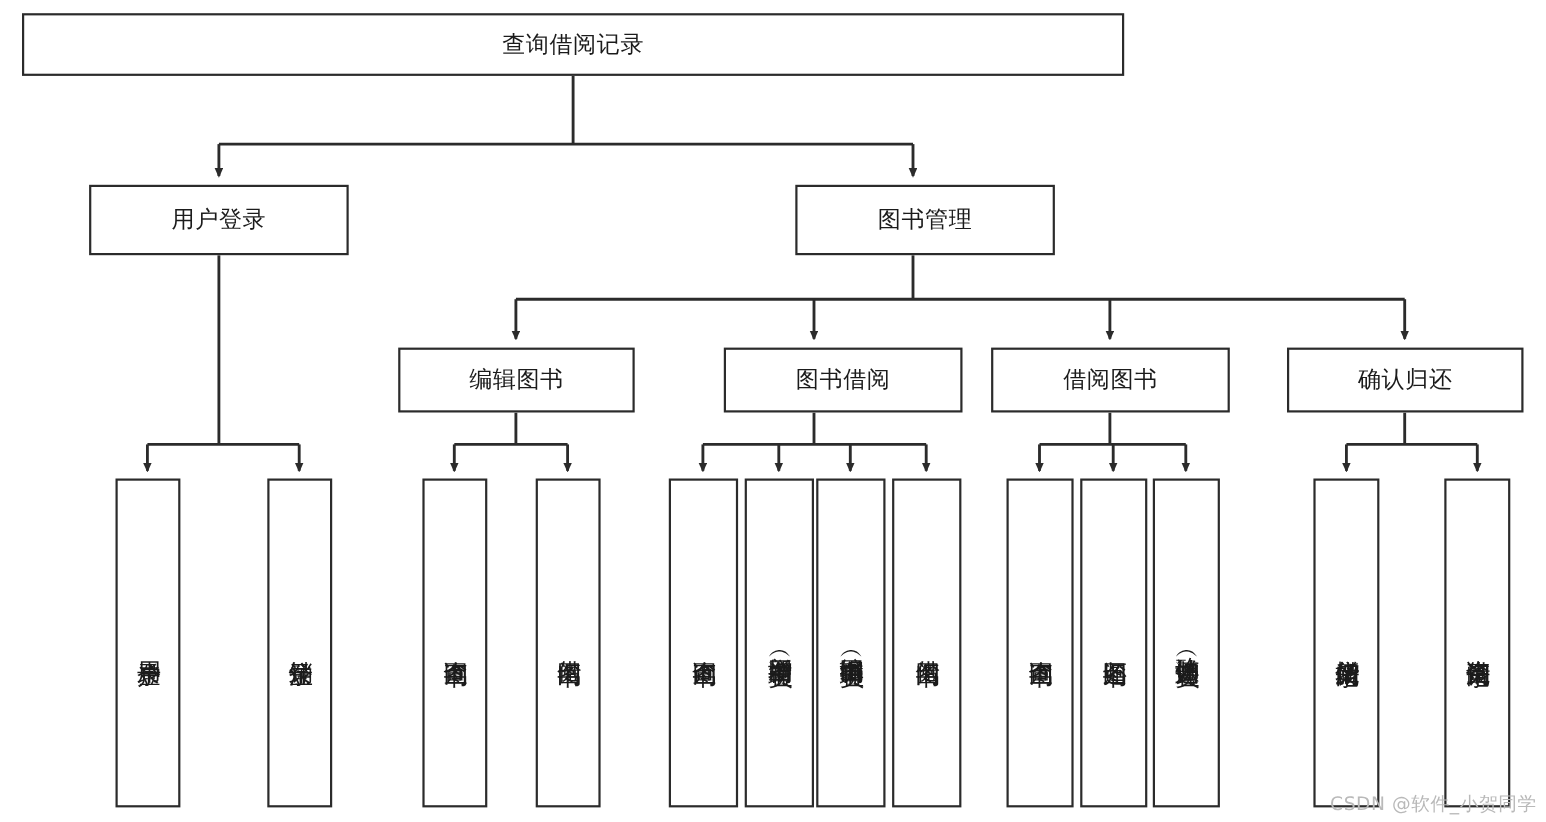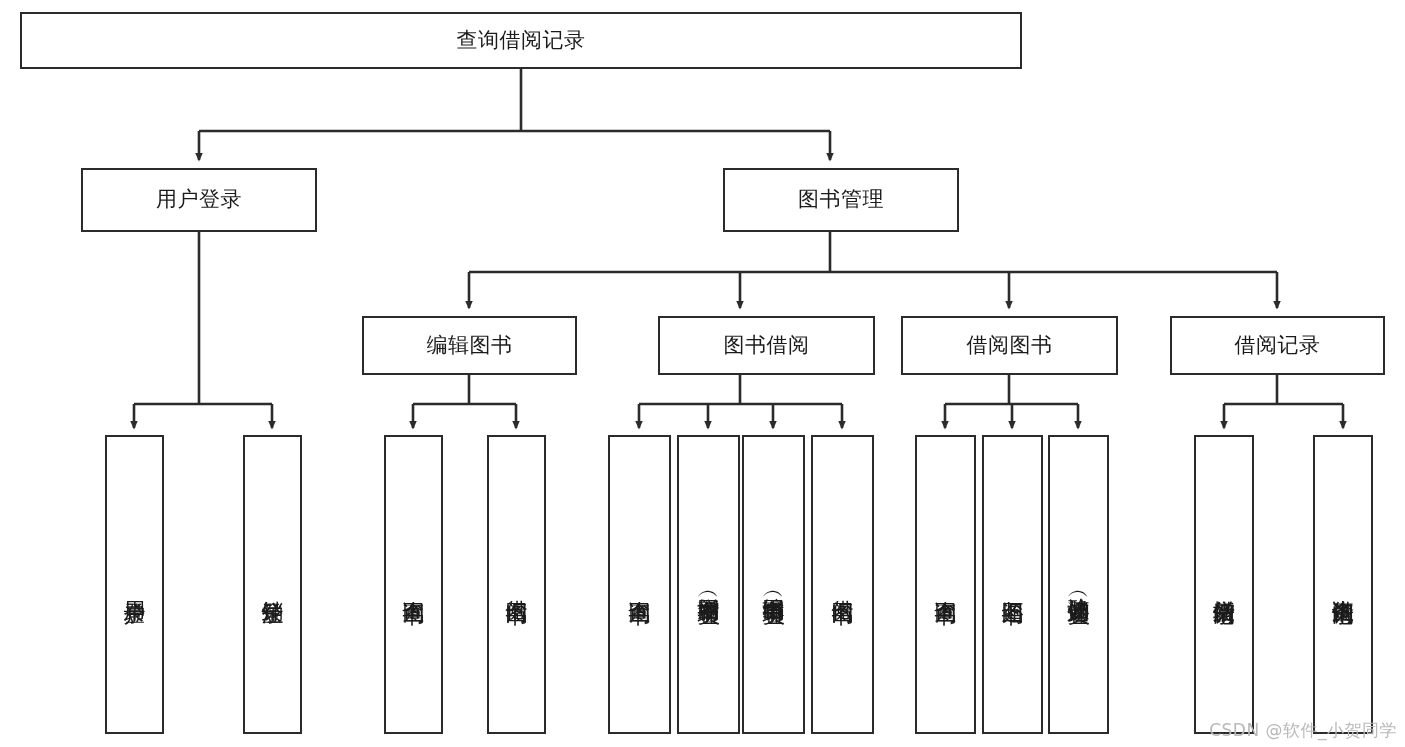--- a/index.html
+++ b/index.html
@@ -138,21 +138,21 @@
   <div class="node h" style="left:362px; top:316px; width:215px; height:59px;">
     <span>编辑图书</span>
   </div>
   <div class="node h" style="left:632px; top:316px; width:217px; height:59px;margin-left:26px;">
     <span>图书借阅</span>
   </div>
   <div class="node h" style="left:901px; top:316px; width:217px; height:59px;">
     <span>借阅图书</span>
   </div>
   <div class="node h" style="left:1170px; top:316px; width:215px; height:59px;">
-    <span>借阅记录</span>
+    <span>确认归还</span>
   </div>
 
   <div class="node v" style="left:105px; top:435px; width:59px; height:299px;">
     <span class="vlabel">用户登录</span>
   </div>
   <div class="node v" style="left:243px; top:435px; width:59px; height:299px;">
     <span class="vlabel">注销登录</span>
   </div>
 
   <div class="node v" style="left:384px; top:435px; width:59px; height:299px;">

